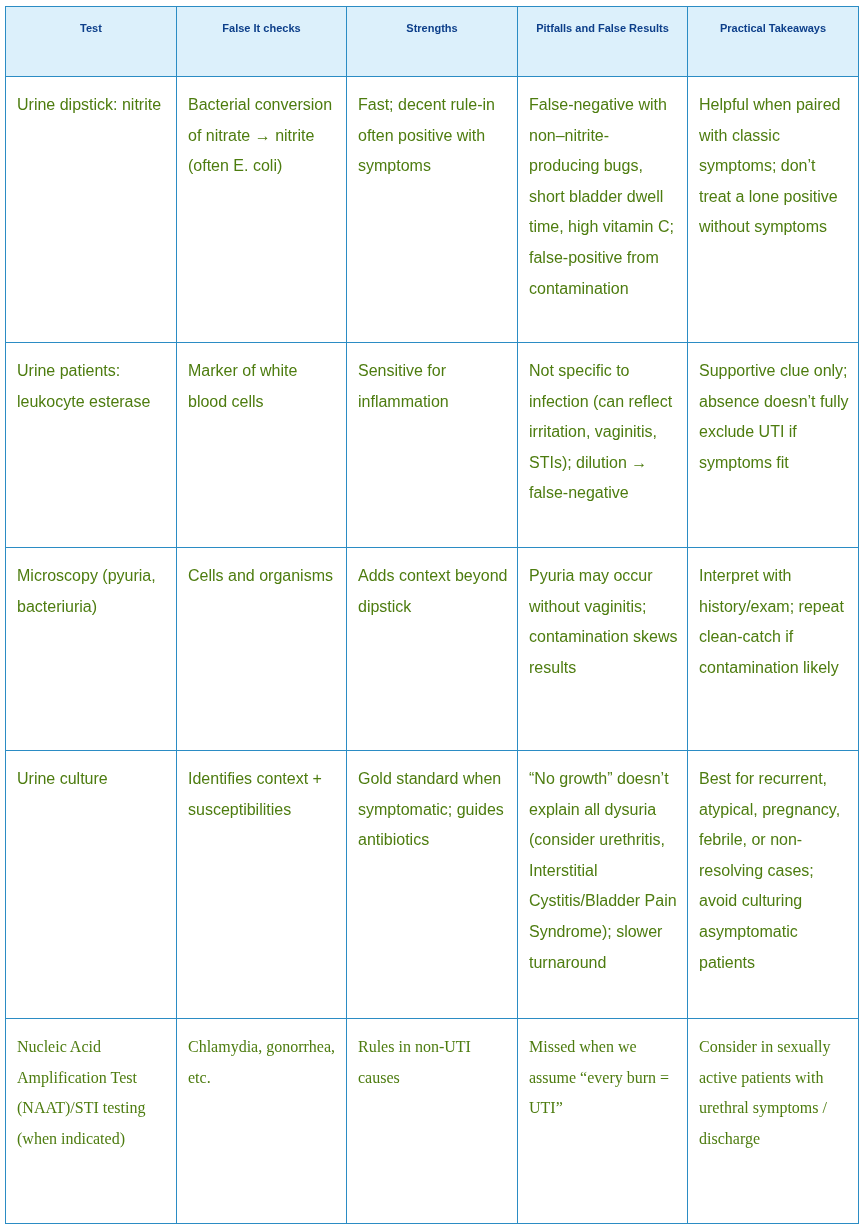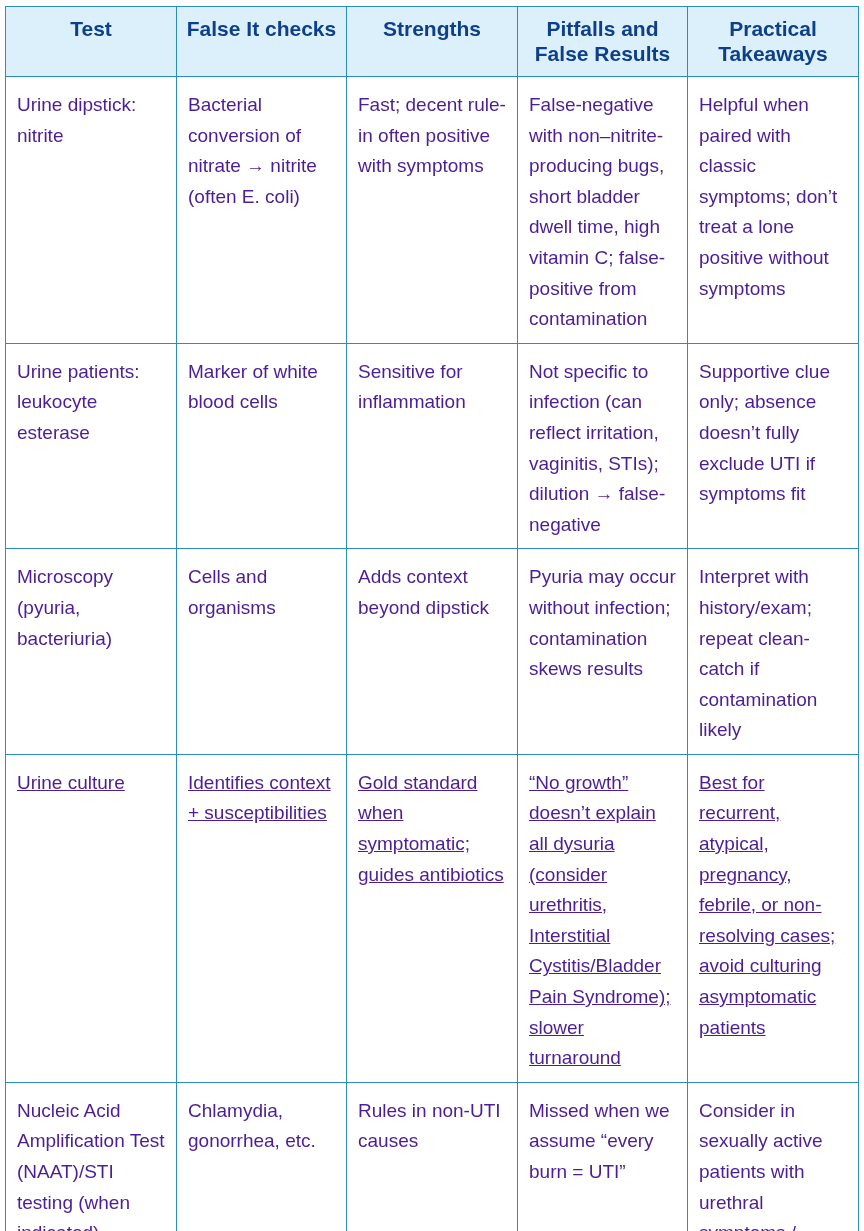--- a/index.html
+++ b/index.html
@@ -12,43 +12,43 @@
     table-layout: fixed;
   }
   table.uti th, table.uti td {
     border: 1.5px solid #2b8cc4;
     vertical-align: top;
   }
   table.uti th {
     background: #dcf0fb;
     color: #0d3f8a;
     font-weight: bold;
-    font-size: 21px;
+    font-size: 11px;
     line-height: 25px;
     text-align: center;
     padding: 9px 2px 10px 2px;
     height: 50px;
   }
   table.uti td {
-    color: #4c1d95;
-    font-size: 19px;
+    color: #4d7c0f;
+    font-size: 16px;
     line-height: 30.6px;
     padding: 13px 8px 8px 11px;
     text-align: left;
   }
   col.c1 { width: 171px; }
   col.c2 { width: 170px; }
   col.c3 { width: 171px; }
   col.c4 { width: 170px; }
   col.c5 { width: 171px; }
   tr.r1 td { height: 244px; }
   tr.r2 td { height: 183px; }
   tr.r3 td { height: 181px; }
-  tr.r4 td { height: 246px; text-decoration: underline; }
-  tr.r5 td { height: 183px; }
+  tr.r4 td { height: 246px; }
+  tr.r5 td { height: 183px; font-family: Liberation Serif, serif; }
 </style>
 </head>
 <body>
 
 <table class="uti">
   <colgroup>
     <col class="c1">
       <col class="c2">
       <col class="c3">
       <col class="c4">
@@ -75,21 +75,21 @@
       <td>Urine patients: leukocyte esterase</td>
       <td>Marker of white blood cells</td>
       <td>Sensitive for inflammation</td>
       <td>Not specific to infection (can reflect irritation, vaginitis, STIs); dilution → false-negative</td>
       <td>Supportive clue only; absence doesn’t fully exclude UTI if symptoms fit</td>
     </tr>
     <tr class="r3">
       <td>Microscopy (pyuria, bacteriuria)</td>
       <td>Cells and organisms</td>
       <td>Adds context beyond dipstick</td>
-      <td>Pyuria may occur without infection; contamination skews results</td>
+      <td>Pyuria may occur without vaginitis; contamination skews results</td>
       <td>Interpret with history/exam; repeat clean-catch if contamination likely</td>
     </tr>
     <tr class="r4">
       <td>Urine culture</td>
       <td>Identifies context + susceptibilities</td>
       <td>Gold standard when symptomatic; guides antibiotics</td>
       <td>“No growth” doesn’t explain all dysuria (consider urethritis, Interstitial Cystitis/Bladder Pain Syndrome); slower turnaround</td>
       <td>Best for recurrent, atypical, pregnancy, febrile, or non-resolving cases; avoid culturing asymptomatic patients</td>
     </tr>
     <tr class="r5">

